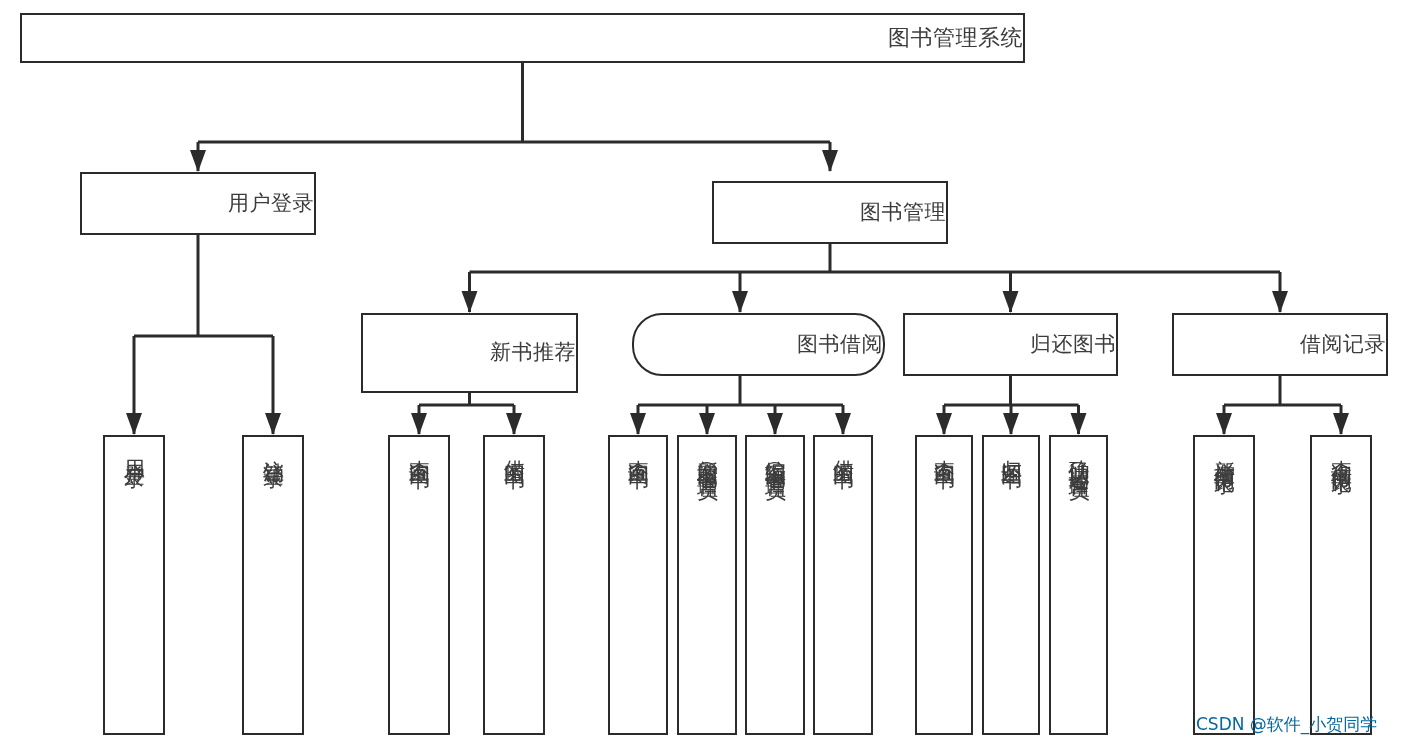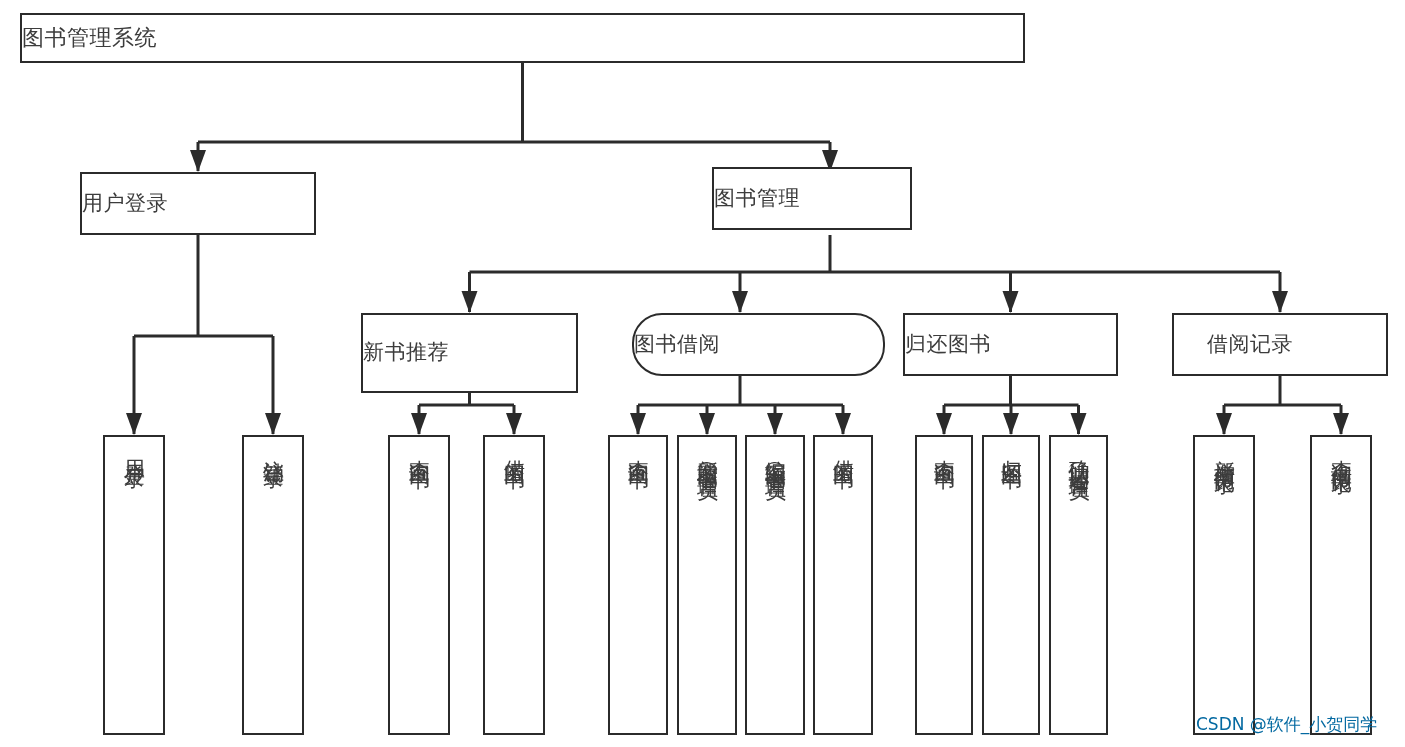--- a/index.html
+++ b/index.html
@@ -26,21 +26,21 @@
     height: 747px;
     pointer-events: none;
   }
   .node {
     position: absolute;
     box-sizing: border-box;
     background: #ffffff;
     border: 2.5px solid #2b2b2b;
     display: flex;
     align-items: center;
-    justify-content: flex-start;
+    justify-content: flex-end;
     color: #3c3c3c;
     z-index: 2;
   }
   .node .label {
     line-height: 1.12;
     white-space: pre;
     text-align: center;
     letter-spacing: 0.5px;
   }
   .node.horizontal .label {
@@ -128,21 +128,21 @@
       <line x1="1341" y1="405" x2="1341" y2="434" stroke="#2b2b2b" stroke-width="3"></line>
       <polygon points="1333,413 1349,413 1341,435" fill="#2b2b2b"></polygon>
     </svg>
   <div id="nodes-layer">
       <div class="node horizontal root" style="left: 20px; top: 13px; width: 1005px; height: 50px;">
         <span class="label">图书管理系统</span>
       </div>
       <div class="node horizontal" style="left: 80px; top: 172px; width: 236px; height: 63px;">
         <span class="label">用户登录</span>
       </div>
-      <div class="node horizontal" style="left: 712px; top: 167px; width: 200px; height: 63px;">
+      <div class="node horizontal" style="left: 712px; top: 181px; width: 236px; height: 63px;">
         <span class="label">图书管理</span>
       </div>
       <div class="node horizontal" style="left: 361px; top: 313px; width: 217px; height: 80px;">
         <span class="label">新书推荐</span>
       </div>
       <div class="node horizontal" style="left: 632px; top: 313px; width: 253px; height: 63px; border-radius: 30px;">
         <span class="label">图书借阅</span>
       </div>
       <div class="node horizontal" style="left: 903px; top: 313px; width: 215px; height: 63px;">
         <span class="label">归还图书</span>

